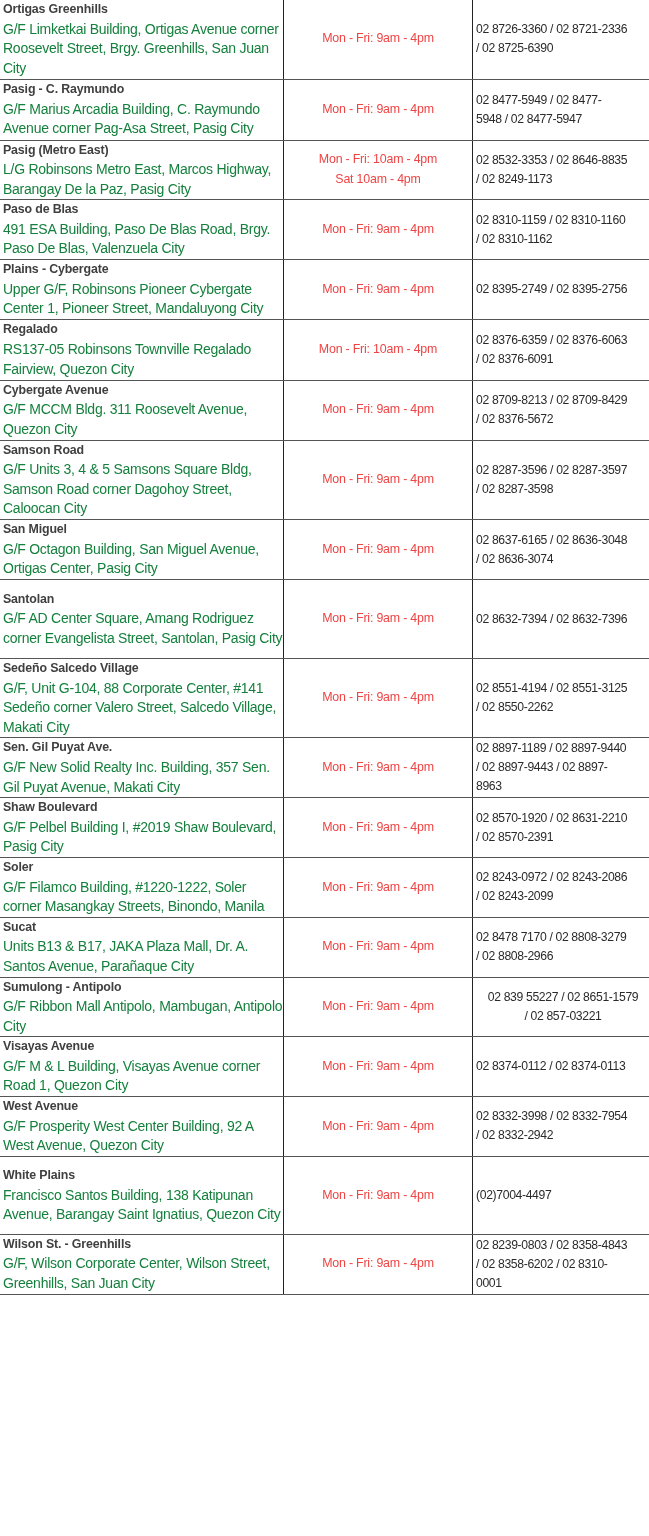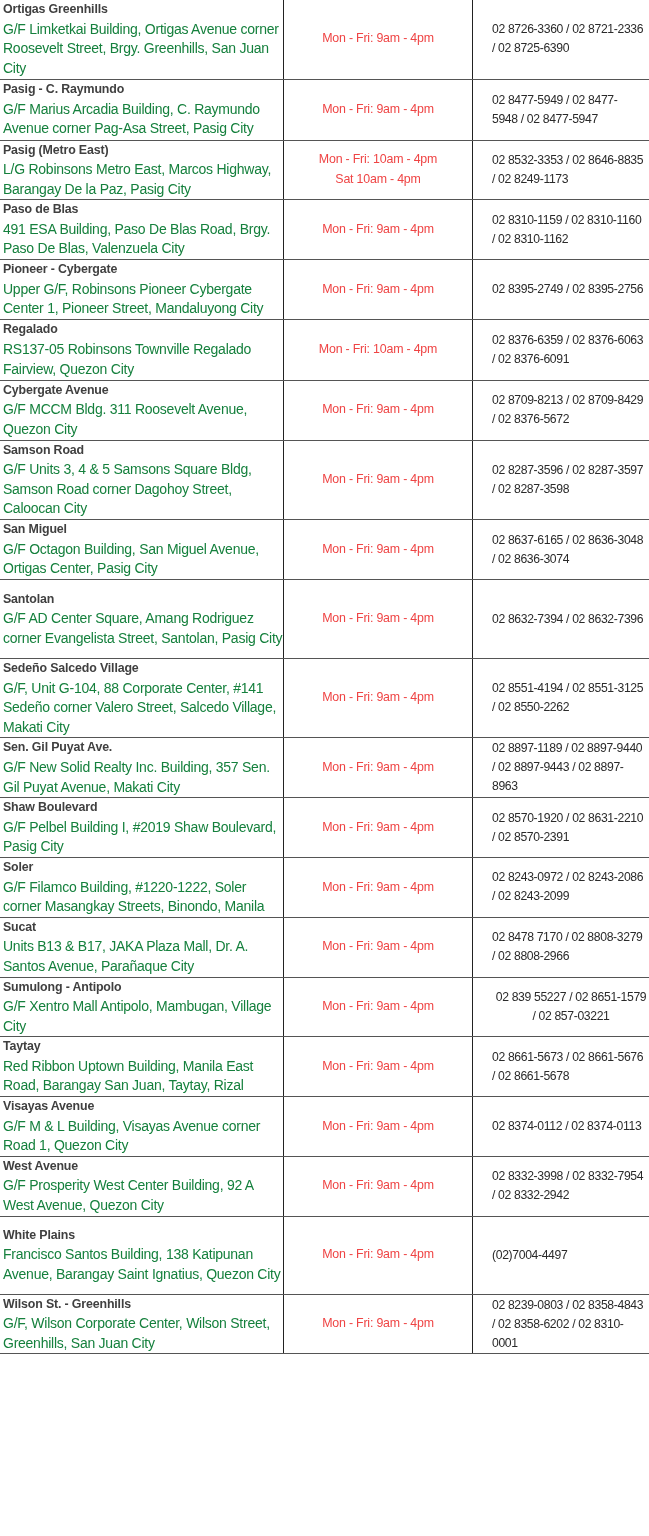--- a/index.html
+++ b/index.html
@@ -6,21 +6,21 @@
   body { width: 649px; height: 1536px; overflow: hidden; position: relative;
          font-family: "Liberation Sans", "DejaVu Sans", sans-serif; color: #222; }
   table.branches { position: absolute; left: 0; top: 0; width: 647px; border-collapse: collapse; table-layout: fixed; }
   table.branches td { border-top: 1.5px solid #555; border-bottom: 1.5px solid #555; padding: 0; vertical-align: middle; overflow: hidden; }
   table.branches td.addr { width: 280px; padding-left: 3px; border-right: 1.5px solid #222; }
   table.branches td.hours { width: 188px; text-align: center; border-right: 1.5px solid #222; }
   table.branches td.phone { width: 174px; padding-left: 3px; border-right: 1.5px solid #222; }
   .bname { font-weight: bold; font-size: 12.4px; line-height: 19.6px; letter-spacing: -0.15px; white-space: nowrap; color: #404040; }
   .baddr { font-size: 14px; line-height: 19.6px; letter-spacing: -0.25px; color: #15803d; }
   .hline { font-size: 12.4px; line-height: 19.6px; letter-spacing: -0.2px; color: #ef4444; white-space: nowrap; }
-  .pline { font-size: 12.2px; line-height: 19px; letter-spacing: -0.35px; color: #2a2a2a; white-space: pre-line; margin-left: 16px; }
+  .pline { font-size: 12.2px; line-height: 19px; letter-spacing: -0.35px; color: #2a2a2a; white-space: pre-line; }
   .phone.centered { text-align: center; }
   tr:first-child td { border-top: none; }
 </style>
 </head>
 <body>
 
 <table class="branches">
   <tbody id="branch-body">
   <tr style="height: 79px;">
     <td class="addr">
@@ -75,21 +75,21 @@
           <div class="hline">Mon - Fri: 9am - 4pm</div>
         </td>
     <td class="phone">
       <div class="pline">02 8310-1159 / 02 8310-1160
 / 02 8310-1162</div>
     </td>
   </tr>
 
   <tr style="height: 58px;">
     <td class="addr">
-      <div class="bname">Pioneer - Cybergate</div>
+      <div class="bname">Plains - Cybergate</div>
       <div class="baddr">Upper G/F, Robinsons Pioneer Cybergate Center 1, Pioneer Street, Mandaluyong City</div>
     </td>
     <td class="hours">
           <div class="hline">Mon - Fri: 9am - 4pm</div>
         </td>
     <td class="phone">
       <div class="pline">02 8395-2749 / 02 8395-2756</div>
     </td>
   </tr>
 
@@ -229,44 +229,31 @@
         </td>
     <td class="phone">
       <div class="pline">02 8478 7170 / 02 8808-3279
 / 02 8808-2966</div>
     </td>
   </tr>
 
   <tr style="height: 59px;">
     <td class="addr">
       <div class="bname">Sumulong - Antipolo</div>
-      <div class="baddr">G/F Xentro Mall Antipolo, Mambugan, Village City</div>
+      <div class="baddr">G/F Ribbon Mall Antipolo, Mambugan, Antipolo City</div>
     </td>
     <td class="hours">
           <div class="hline">Mon - Fri: 9am - 4pm</div>
         </td>
     <td class="phone centered">
       <div class="pline">02 839 55227 / 02 8651-1579
 / 02 857-03221</div>
     </td>
   </tr>
 
-  <tr style="height: 59px;">
-    <td class="addr">
-      <div class="bname">Taytay</div>
-      <div class="baddr">Red Ribbon Uptown Building, Manila East Road, Barangay San Juan, Taytay, Rizal</div>
-    </td>
-    <td class="hours">
-          <div class="hline">Mon - Fri: 9am - 4pm</div>
-        </td>
-    <td class="phone">
-      <div class="pline">02 8661-5673 / 02 8661-5676
-/ 02 8661-5678</div>
-    </td>
-  </tr>
 
 
 
   <tr style="height: 59px;">
     <td class="addr">
       <div class="bname">Visayas Avenue</div>
       <div class="baddr">G/F M &amp; L Building, Visayas Avenue corner Road 1, Quezon City</div>
     </td>
     <td class="hours">
           <div class="hline">Mon - Fri: 9am - 4pm</div>

